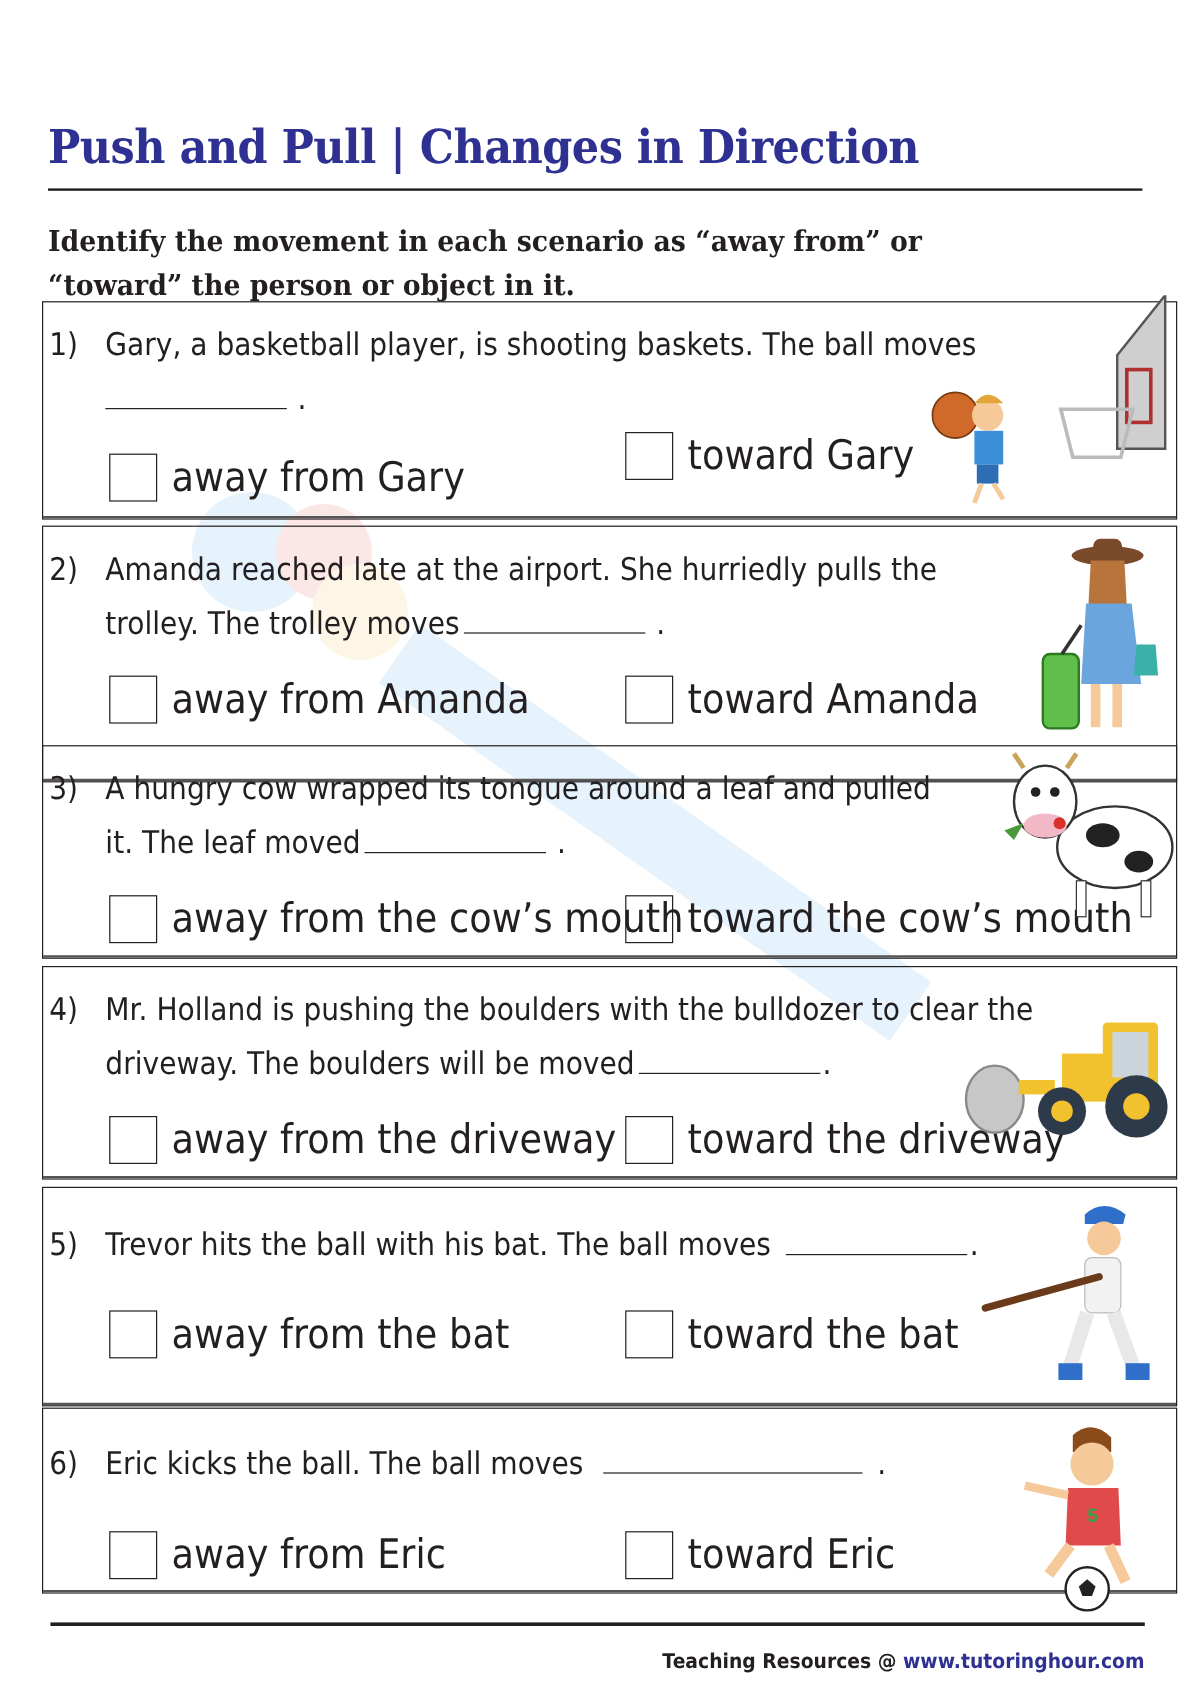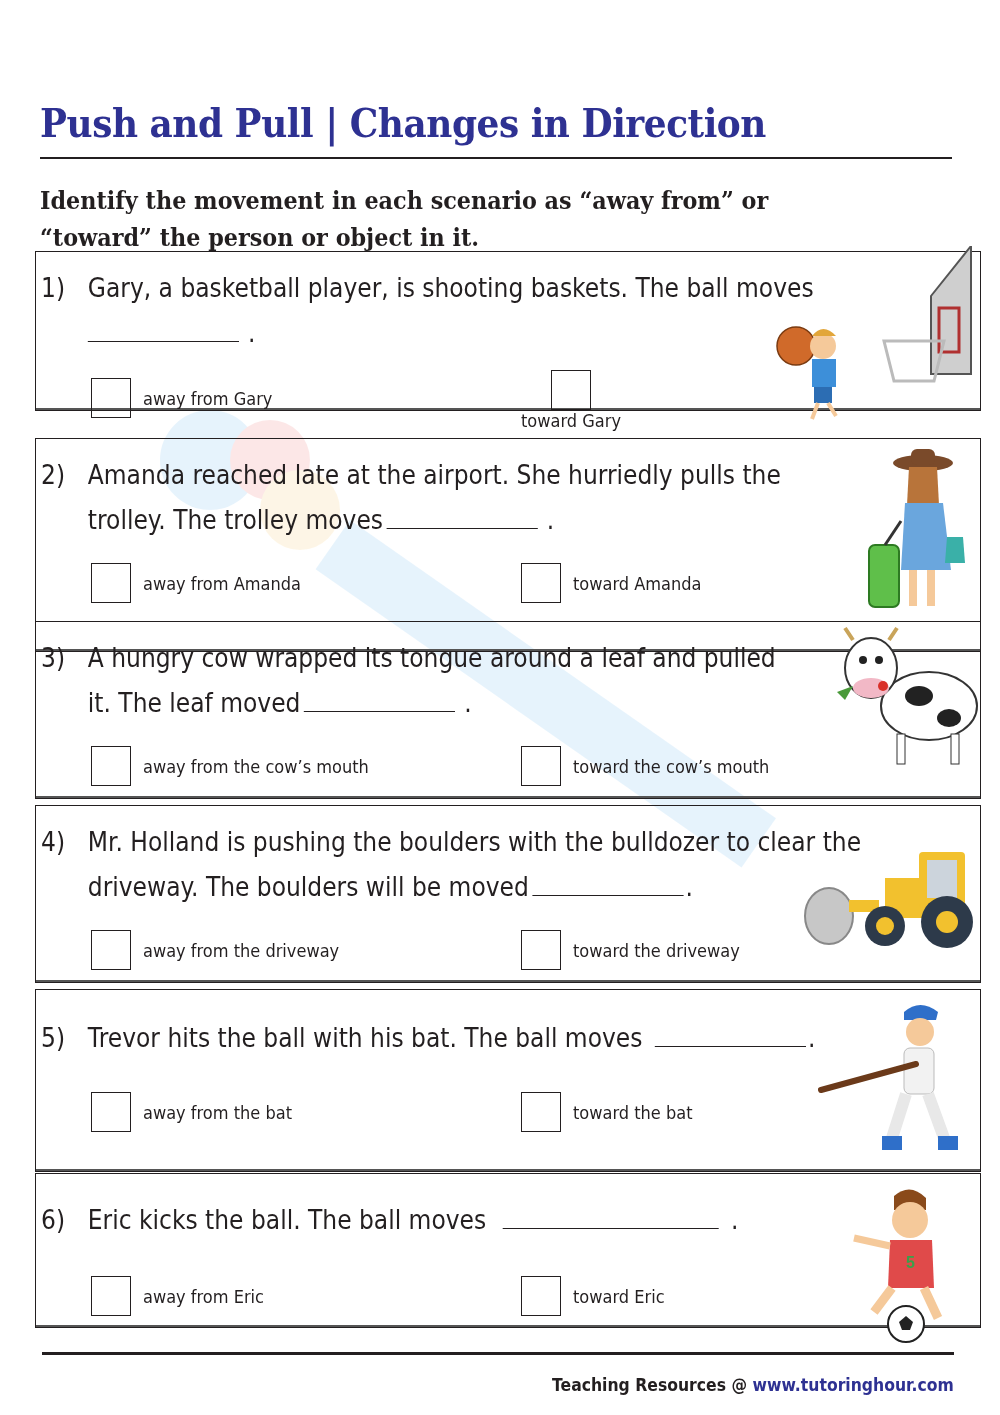--- a/index.html
+++ b/index.html
@@ -5,21 +5,21 @@
   html,body{margin:0;padding:0;background:#fff;}
   body{width:1000px;height:1415px;position:relative;overflow:hidden;font-family:"DejaVu Sans","Liberation Sans",sans-serif;color:#231f20;}
   .title{position:absolute;left:40px;top:100px;font-family:"DejaVu Serif","Liberation Serif",serif;font-weight:bold;font-size:39px;color:#2e3192;letter-spacing:-0.5px;white-space:nowrap;transform:scaleX(0.92);transform-origin:left top;}
   .title-rule{position:absolute;left:40px;top:157px;width:912px;height:2px;background:#231f20;}
   .instr{position:absolute;left:40px;top:182px;width:920px;font-family:"DejaVu Serif","Liberation Serif",serif;font-weight:bold;font-size:24px;line-height:37px;color:#231f20;transform:scaleX(0.93);transform-origin:left top;white-space:nowrap;}
   .q{position:absolute;left:35px;width:946px;border:1.5px solid #231f20;box-shadow:0 -2px 0 #555 inset;box-sizing:border-box;}
   .qtext{position:absolute;left:5px;top:14px;font-size:26px;line-height:45px;white-space:nowrap;transform:scaleX(0.9);transform-origin:left top;}
   .qtext .num{display:inline-block;width:52px;}
   .qtext .line2{padding-left:52px;display:block;}
   .blank{display:inline-block;width:168px;border-bottom:1.5px solid #231f20;height:24px;vertical-align:baseline;margin:0 10px 0 4px;}
-  .opt{position:absolute;display:flex;align-items:center;font-size:18px;white-space:nowrap;}
+  .opt{position:absolute;display:flex;align-items:center;font-size:34px;white-space:nowrap;}
   .opt .box{width:40px;height:40px;border:1.5px solid #231f20;box-sizing:border-box;margin-right:12px;flex:none;}
   .opt .lbl{display:inline-block;transform:scaleX(0.9);transform-origin:left center;}
   .pic{position:absolute;}
   .bottom-rule{position:absolute;left:42px;top:1352px;width:912px;height:3px;background:#231f20;}
   .footer{position:absolute;right:46px;top:1375px;font-size:17px;font-weight:bold;white-space:nowrap;transform:scaleX(0.92);transform-origin:right top;}
   .footer .site{color:#2e3192;}
   .watermark{position:absolute;left:150px;top:400px;width:760px;height:560px;pointer-events:none;opacity:0.12;}
 </style>
 </head>
 <body>
@@ -31,30 +31,30 @@
   <div>“toward” the person or object in it.</div>
 </div>
 
 <svg class="watermark" viewBox="0 0 760 560">
   <circle cx="60" cy="60" r="50" fill="#3aa0e8"></circle>
   <circle cx="120" cy="60" r="40" fill="#e84545"></circle>
   <circle cx="150" cy="110" r="40" fill="#f5b63a"></circle>
   <rect x="200" y="120" width="520" height="60" fill="#3aa0e8" transform="rotate(35 200 120)"></rect>
 </svg>
 
-<div class="q" style="top:251px;height:160px;text-decoration:underline;">
+<div class="q" style="top:251px;height:182px;text-decoration:underline;">
   <div class="qtext">
     <span class="num">1)</span><span>Gary, a basketball player, is shooting baskets. The ball moves</span>
     <span class="line2"><span class="blank" style="margin-left:0"></span><span>.</span></span>
   </div>
   <div class="opt" style="left:55px;top:126px;">
       <span class="box"></span>
       <span class="lbl">away from Gary</span>
     </div>
-  <div class="opt" style="left:485px;top:118px;flex-direction:column;">
+  <div class="opt" style="left:485px;top:108px;">
       <span class="box"></span>
       <span class="lbl">toward Gary</span>
     </div>
   <svg class="pic" style="left:740px;top:-6px;width:200px;height:175px;" viewBox="0 0 200 175">
     <polygon points="155,50 195,0 195,128 155,128" fill="#cfcfcf" stroke="#555" stroke-width="2"></polygon>
     <rect x="163" y="62" width="20" height="44" fill="none" stroke="#b03030" stroke-width="3"></rect>
     <path d="M108,95 L168,95 L158,135 L118,135 Z" fill="none" stroke="#bbb" stroke-width="3"></path>
     <circle cx="20" cy="100" r="19" fill="#d06a2a" stroke="#7a3a10" stroke-width="1.5"></circle>
     <circle cx="47" cy="100" r="13" fill="#f5c99a"></circle>
     <path d="M36,90 Q47,76 60,90" fill="#e2a63a"></path>

